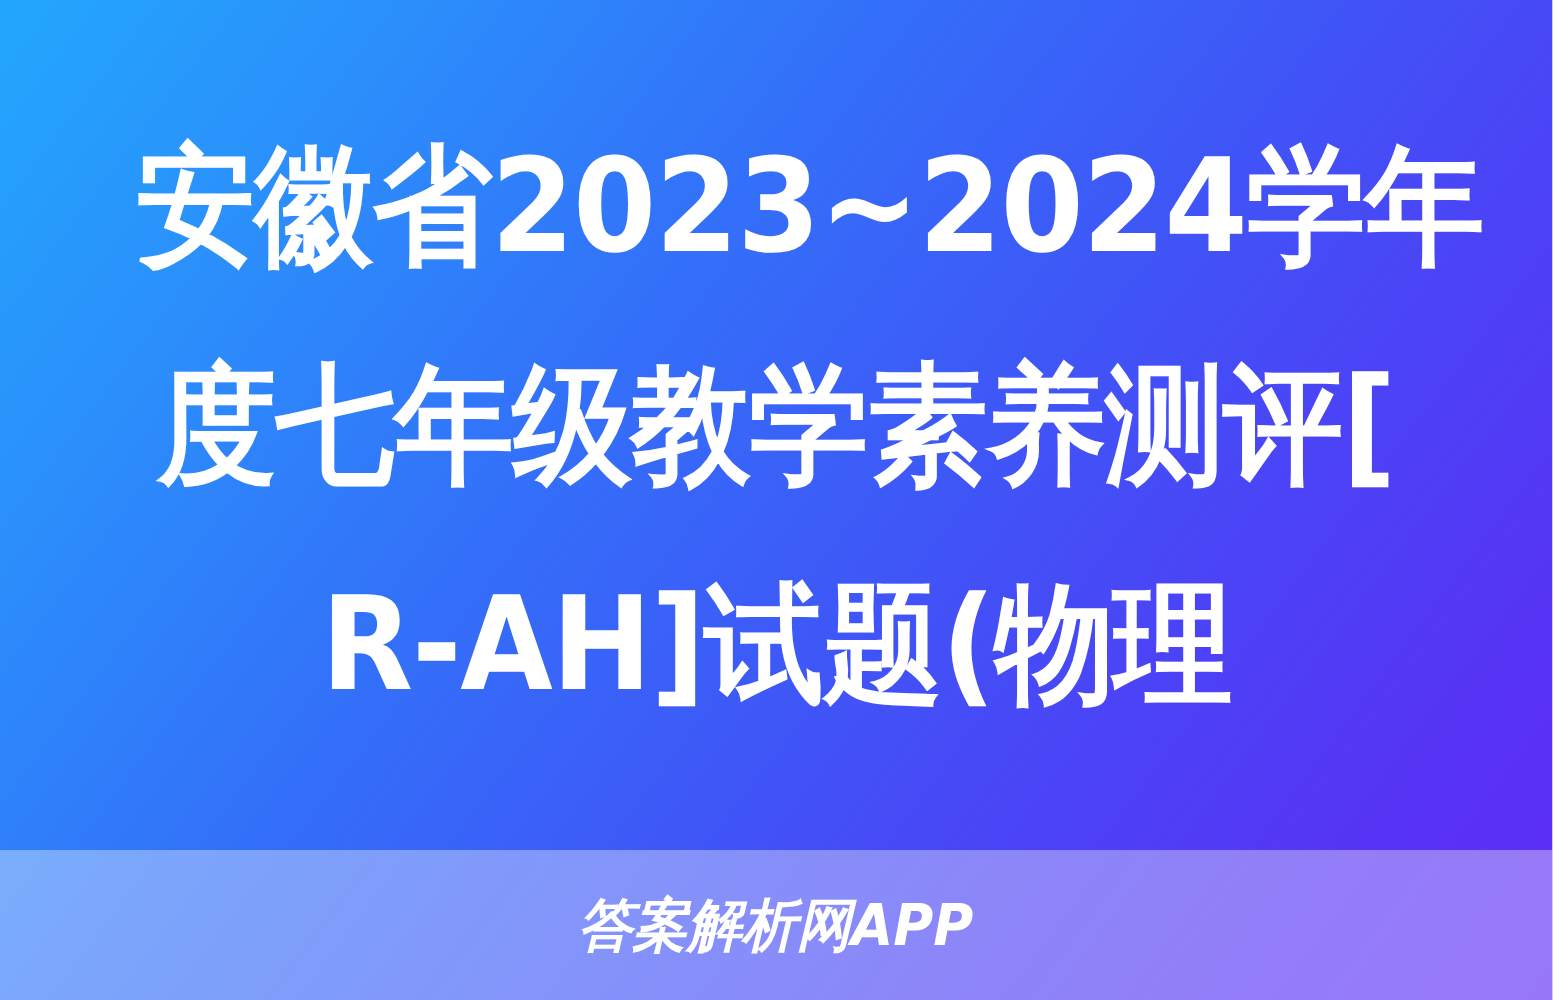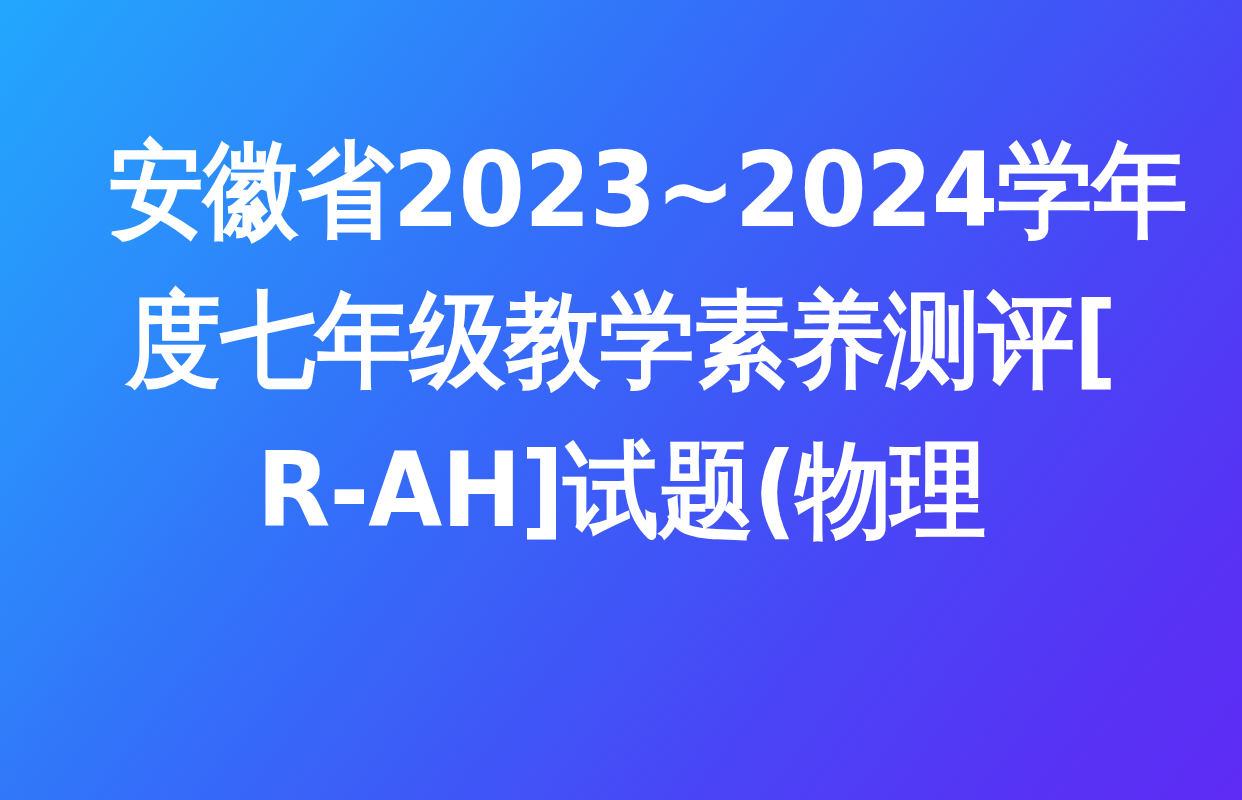--- a/index.html
+++ b/index.html
@@ -32,20 +32,21 @@
     left: 0;
     top: 0;
     width: 1242px;
     height: 680px;
     box-sizing: border-box;
     padding: 0 64px;
     display: flex;
     flex-direction: column;
     align-items: center;
     justify-content: center;
+    gap: 25px;
   }
 
   .headline-line {
     display: block;
     width: 100%;
     text-align: center;
     color: #ffffff;
     font-family: "DejaVu Sans", "Liberation Sans", sans-serif;
     font-weight: 700;
     font-size: 104px;
@@ -87,14 +88,17 @@
 <body>
 
 <div id="poster">
 
   <div id="headline">
     <span class="headline-line">安徽省2023~2024学年</span>
     <span class="headline-line">度七年级教学素养测评[</span>
     <span class="headline-line">R-AH]试题(物理</span>
   </div>
 
+  <div id="banner">
+    <span id="banner-text">答案解析网APP</span>
+  </div>
 
 </div>
 
 </body></html>

